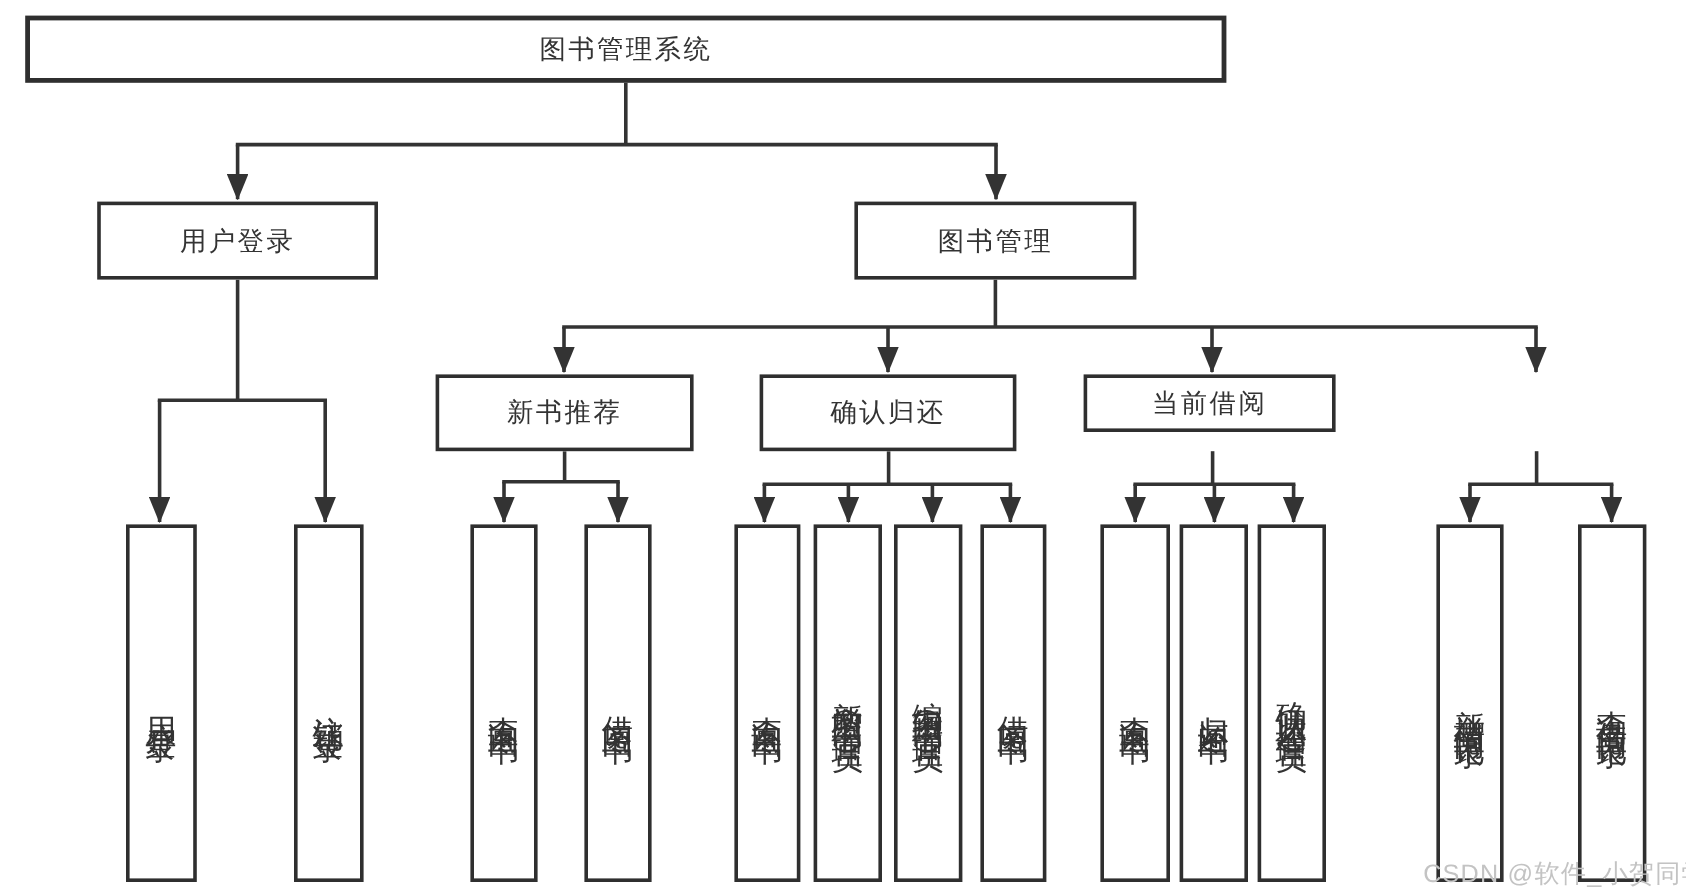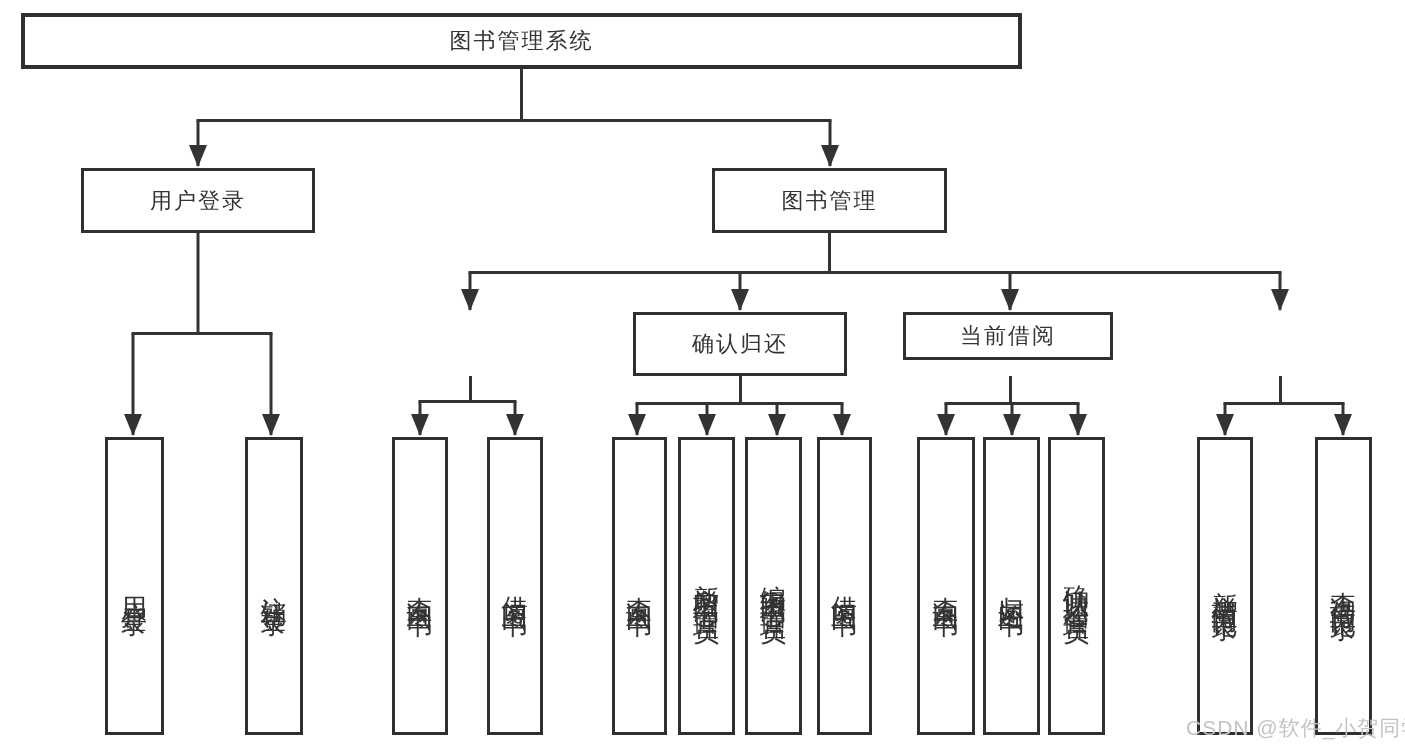--- a/index.html
+++ b/index.html
@@ -98,20 +98,23 @@
     <span class="lbl">图书管理系统</span>
   </div>
 
   <div class="node h" style="left:81px;top:168px;width:234px;height:65px">
     <span class="lbl">用户登录</span>
   </div>
   <div class="node h" style="left:712px;top:168px;width:235px;height:65px">
     <span class="lbl">图书管理</span>
   </div>
 
+  <div class="node h" style="left:363px;top:312px;width:215px;height:64px">
+    <span class="lbl">新书推荐</span>
+  </div>
   <div class="node h" style="left:633px;top:312px;width:214px;height:64px">
     <span class="lbl">确认归还</span>
   </div>
   <div class="node h" style="left:903px;top:312px;width:210px;height:48px">
     <span class="lbl">当前借阅</span>
   </div>
 
   <div class="node v" style="left:105px;top:437px;width:59px;height:298px">
     <span class="vlbl">用户登录</span>
   </div>

